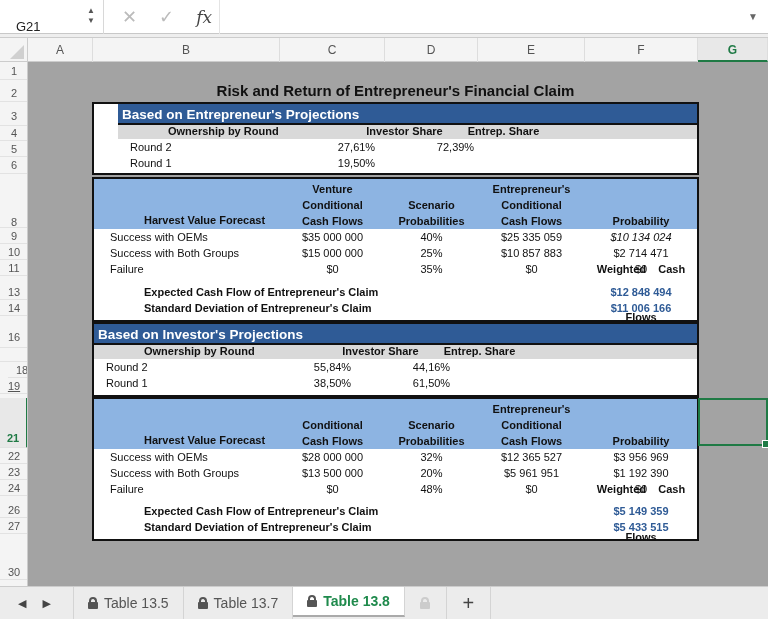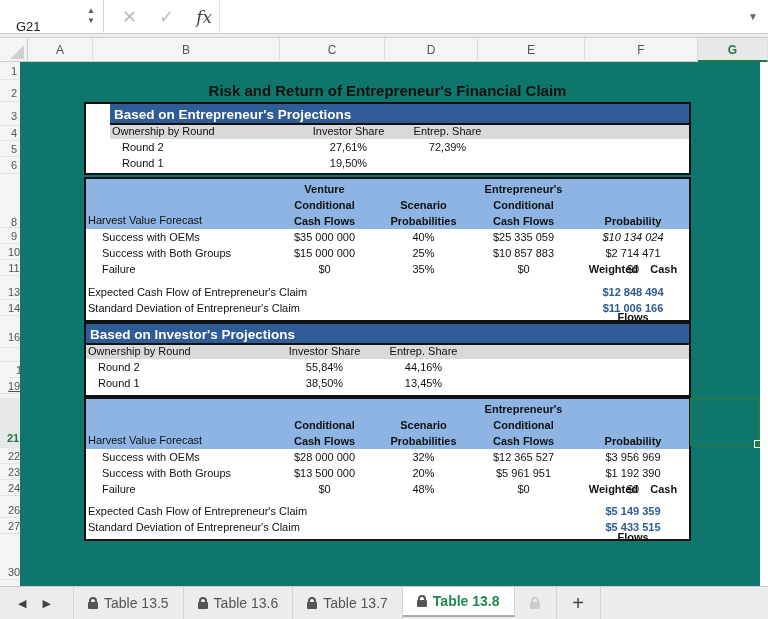--- a/index.html
+++ b/index.html
@@ -16,29 +16,29 @@
   .col-headers { position: absolute; left: 0; top: 38px; width: 768px; height: 24px; background: #f4f4f4; border-bottom: 1px solid #ccc; }
   .col-h { position: absolute; top: 0; height: 24px; line-height: 24px; text-align: center; font-size: 12px; color: #555; border-right: 1px solid #ddd; }
   .col-h.sel { color: #1f7a45; font-weight: bold; border-bottom: 2px solid #1f7a45; background: #e8e8e8; }
   .corner { position: absolute; left: 0; top: 0; width: 28px; height: 24px; border-right: 1px solid #ccc; }
   .corner::after { content: ""; position: absolute; right: 3px; bottom: 3px; border-left: 14px solid transparent; border-bottom: 14px solid #d0d0d0; }
 
   .row-headers { position: absolute; left: 0; top: 62px; width: 28px; height: 524px; background: #f4f4f4; border-right: 1px solid #ccc; overflow: hidden; }
   .row-h { position: absolute; left: 0; width: 28px; text-align: center; font-size: 11px; color: #555; border-bottom: 1px solid #e2e2e2; }
   .row-h.sel { color: #1f7a45; font-weight: bold; border-right: 2px solid #1f7a45; background: #e8e8e8; }
 
-  .sheet { position: absolute; left: 20px; top: 62px; width: 740px; height: 524px; background: #0f766e; overflow: hidden; }
+  .sheet { position: absolute; left: 28px; top: 62px; width: 740px; height: 524px; background: #a3a3a3; overflow: hidden; }
   .title { position: absolute; left: 65px; top: 20px; width: 605px; text-align: center; font-weight: bold; font-size: 15px; color: #111; }
   .block { position: absolute; left: 64px; width: 607px; border: 2px solid #111; background: #fff; }
   .band-dark { background: #2f5b96; color: #fff; font-weight: bold; font-size: 13.5px; padding-left: 4px; height: 21px; line-height: 21px; border-bottom: 2px solid #111; }
   .band-gray { background: #d9d9d9; height: 14px; position: relative; font-weight: bold; font-size: 11px; color: #111; }
   .band-light { background: #8db4e2; position: relative; font-weight: bold; font-size: 11px; color: #111; }
   .cell { position: absolute; font-size: 11px; color: #111; white-space: nowrap; }
   .c { text-align: center; }
-  .b { font-weight: normal; }
+  .b { font-weight: bold; margin-left: 48px; }
   .blue { color: #2f5b96; font-weight: bold; }
   .hdr-multi { position: absolute; text-align: center; line-height: 16px; font-weight: bold; font-size: 11px; }
 
   .sel-cell { position: absolute; left: 670px; top: 336px; width: 70px; height: 48px; border: 2px solid #1f7a45; }
   .sel-cell::after { content: ""; position: absolute; right: -4px; bottom: -4px; width: 6px; height: 6px; background: #1f7a45; border: 1px solid #fff; }
 
   .tabbar { position: absolute; left: 0; top: 586px; width: 768px; height: 33px; background: #ececec; border-top: 1px solid #ccc; display: flex; align-items: center; }
   .nav-arrows { width: 74px; display: flex; gap: 16px; padding-left: 18px; font-size: 11px; color: #444; border-right: 1px solid #d4d4d4; height: 33px; align-items: center; }
   .tab { height: 33px; display: flex; align-items: center; gap: 6px; padding: 0 14px; font-size: 14px; color: #555; border-right: 1px solid #d4d4d4; }
   .tab .lock { font-size: 11px; color: #555; }
@@ -181,21 +181,21 @@
       <span class="cell b" style="left:2px;top:0;">Ownership by Round</span>
       <span class="cell b c" style="left:186px;width:105px;top:0;">Investor Share</span>
       <span class="cell b c" style="left:291px;width:93px;top:0;">Entrep. Share</span>
     </div>
     <div style="position:relative;height:34px;">
       <span class="cell" style="left:12px;top:2px;">Round 2</span>
       <span class="cell c" style="left:186px;width:105px;top:2px;">55,84%</span>
       <span class="cell c" style="left:291px;width:93px;top:2px;">44,16%</span>
       <span class="cell" style="left:12px;top:18px;">Round 1</span>
       <span class="cell c" style="left:186px;width:105px;top:18px;">38,50%</span>
-      <span class="cell c" style="left:291px;width:93px;top:18px;">13,45%</span>
+      <span class="cell c" style="left:291px;width:93px;top:18px;">61,50%</span>
     </div>
   </div>
 
   <div class="block" style="top:335px;height:144px;">
     <div class="band-light" style="height:50px;">
       <span class="cell b" style="left:2px;top:35px;">Harvest Value Forecast</span>
       <div class="hdr-multi" style="left:186px;width:105px;top:2px;">
         <div style="height:16px;"></div>
         <div>Conditional</div>
         <div>Cash Flows</div>
@@ -248,24 +248,20 @@
   <div class="nav-arrows">
     <span>◀</span>
     <span>▶</span>
   </div>
   <div class="tab">
     <span class="lock-shape lock"></span>
     <span>Table 13.5</span>
   </div>
   <div class="tab">
     <span class="lock-shape lock"></span>
-    <span>Table 13.6</span>
-  </div>
-  <div class="tab">
-    <span class="lock-shape lock"></span>
     <span>Table 13.7</span>
   </div>
   <div class="tab active">
     <span class="lock-shape lock" style="color:#555;"></span>
     <span>Table 13.8</span>
   </div>
   <div class="tab-lock-only">
     <span class="lock-shape"></span>
   </div>
   <div class="tab-plus">+</div>

